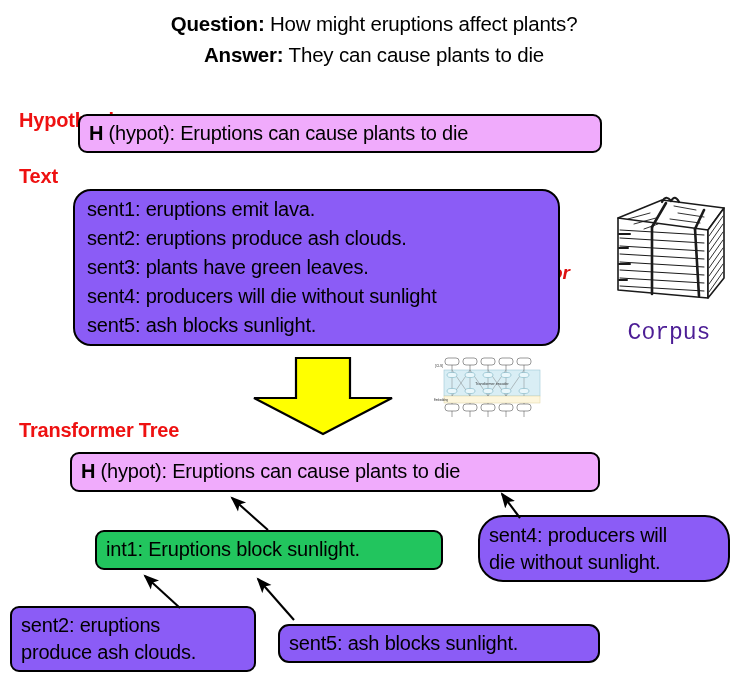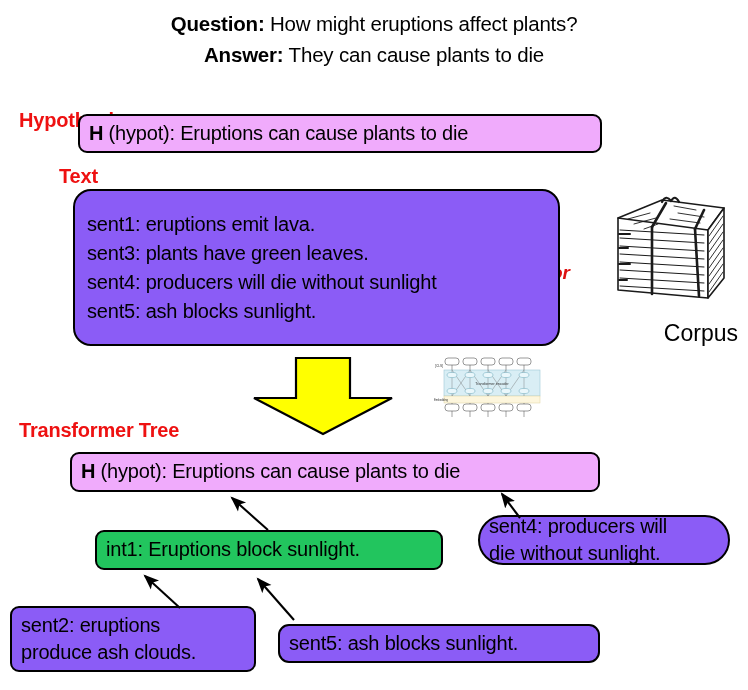--- a/index.html
+++ b/index.html
@@ -37,21 +37,21 @@
   
   .red-label {
     position: absolute;
     color: #ee1111;
     font-weight: bold;
     font-size: 20px;
     white-space: nowrap;
     letter-spacing: -0.2px;
   }
   #label-hypothesis   { left: 19px;  top: 85px; margin-top: 24px; }
-  #label-text         { left: 19px;  top: 165px; margin-left: 40px; }
+  #label-text         { left: 19px;  top: 165px; }
   #label-entailment   { left: 19px;  top: 419px; }
 
   .or-label {
     position: absolute;
     color: #dd1111;
     font-style: italic;
     font-weight: bold;
     font-size: 19px;
     left: 551px;
     top: 262px;
@@ -101,44 +101,45 @@
   #tree-hypothesis-box {
     left: 70px; top: 452px; width: 530px; height: 40px;
     border-radius: 9px;
   }
   #int1-box {
     left: 95px; top: 530px; width: 348px; height: 40px;
     border-radius: 9px;
     justify-content: flex-start;
   }
   #sent4-box {
-    left: 478px; top: 515px; width: 252px; height: 50px;
+    left: 478px; top: 515px; width: 252px; height: 67px;
     border-radius: 25px;
   }
   #sent2-box {
     left: 10px; top: 606px; width: 246px; height: 66px;
     border-radius: 9px;
   }
   #sent5-box {
     left: 278px; top: 624px; width: 322px; height: 39px;
     border-radius: 11px;
   }
   #sent4-box .inner, #sent2-box .inner { line-height: 27px; }
 
   
   #big-arrow { left: 252px; top: 356px; width: 142px; height: 80px; }
 
   
   #corpus-sketch { left: 600px; top: 186px; width: 138px; height: 125px; }
   #corpus-caption {
     position: absolute;
     left: 600px; top: 320px; width: 138px;
-    text-align: right;
+    text-align: center;
     font-size: 23px;
-    color: #000000;
+    color: #4c1d95;
+    font-family: Liberation Mono, monospace;
   }
 
   
   #transformer-diagram { left: 432px; top: 354px; width: 112px; height: 66px; }
 
   
   #tree-arrows { left: 0; top: 440px; width: 748px; height: 250px; }
 </style>
 </head>
 <body>
@@ -158,20 +159,21 @@
   <div class="or-label">or</div>
 
   <div class="box green" id="hypothesis-box">
     <div class="inner">
       <span class="b">H</span><span> (hypot): Eruptions can cause plants to die</span>
     </div>
   </div>
 
   <div class="box" id="text-box">
     <div class="sent">sent1: eruptions emit lava.</div>
+    <div class="sent">sent2: eruptions produce ash clouds.</div>
     <div class="sent">sent3: plants have green leaves.</div>
     <div class="sent">sent4: producers will die without sunlight</div>
     <div class="sent">sent5: ash blocks sunlight.</div>
   </div>
 
   <svg class="abs" id="corpus-sketch" viewBox="0 0 138 125">
     <g fill="none" stroke="#1a1a1a" stroke-width="1.6" stroke-linecap="round" stroke-linejoin="round">
 
       <path d="M18 32 L62 14 L124 22 L108 44 L34 46 Z" fill="#ffffff"></path>
 

